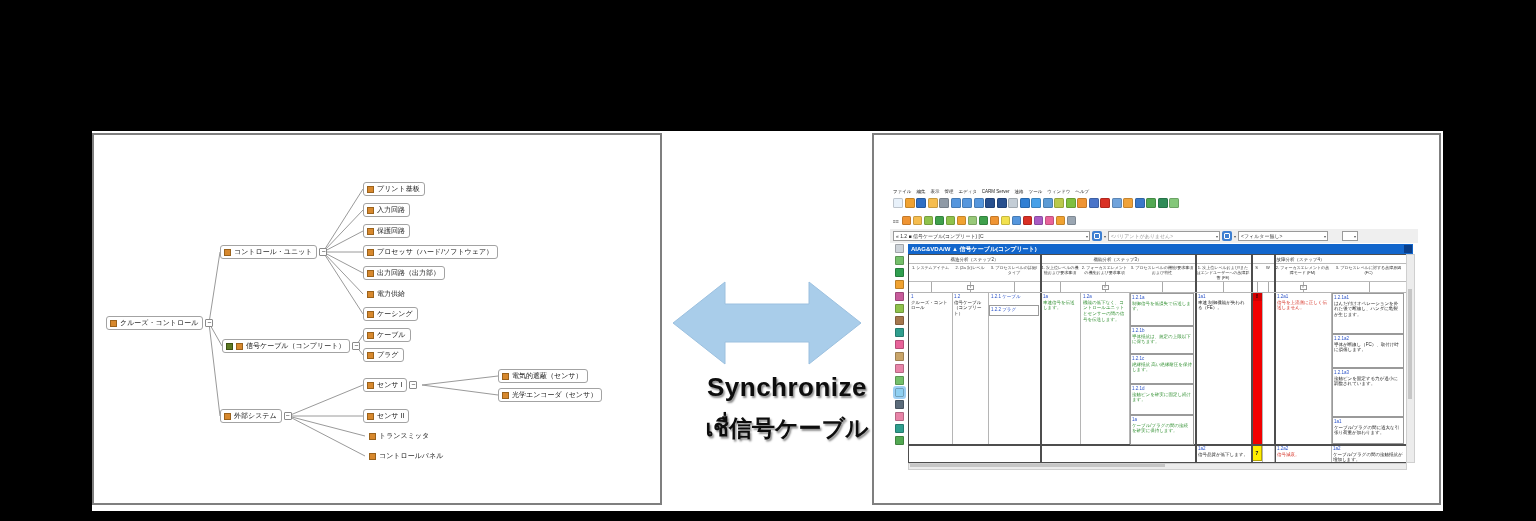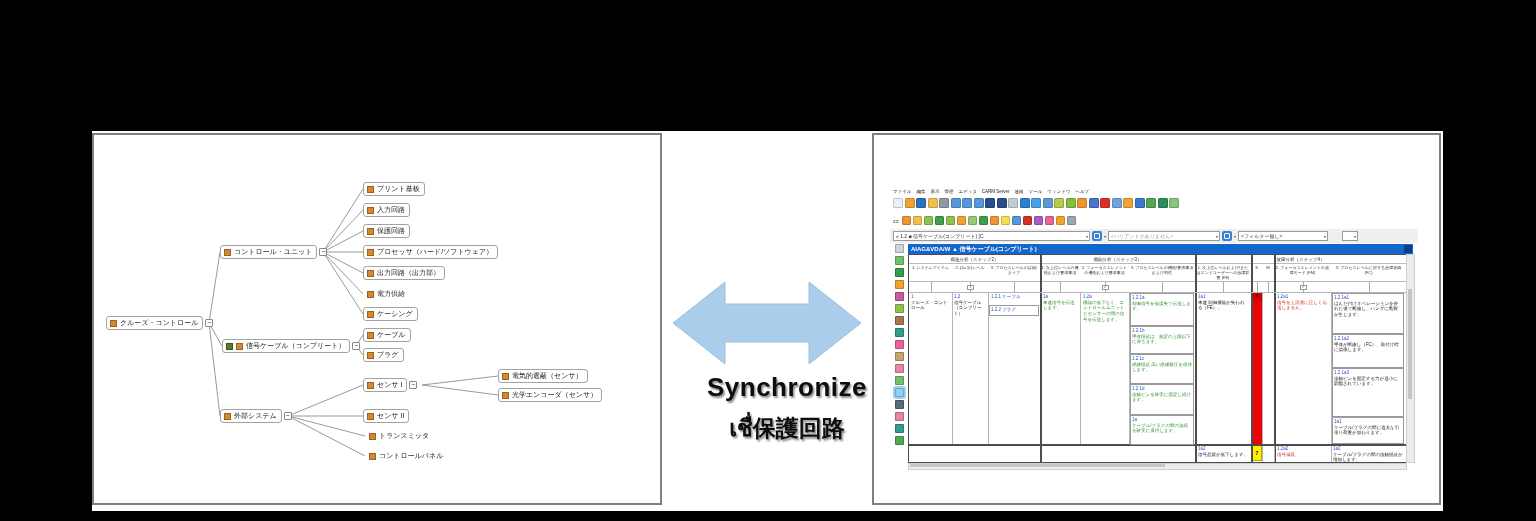--- a/index.html
+++ b/index.html
@@ -199,21 +199,21 @@
       <span class="sq"></span>
       <span>コントロールパネル</span>
     </div>
   </div>
 
   <div id="center">
     <svg id="syncArrow" width="188" height="90" viewBox="0 0 188 90">
       <polygon points="0,45 52,4 52,26 136,26 136,4 188,45 136,86 136,64 52,64 52,86" fill="#a9cdea" stroke="#9cc0df" stroke-width="1"></polygon>
     </svg>
     <div id="ctitle" class="ctext">Synchronize</div>
-    <div id="cthai" class="ctext">เชื่保護回路</div>
+    <div id="cthai" class="ctext">เชื่信号ケーブル</div>
   </div>
 
   <div id="rightBox" class="panel">
     <div id="app">
       <div id="menubar">
           <div class="mitem">ファイル</div>
           <div class="mitem">編集</div>
           <div class="mitem">表示</div>
           <div class="mitem">管理</div>
           <div class="mitem">エディタ</div>

